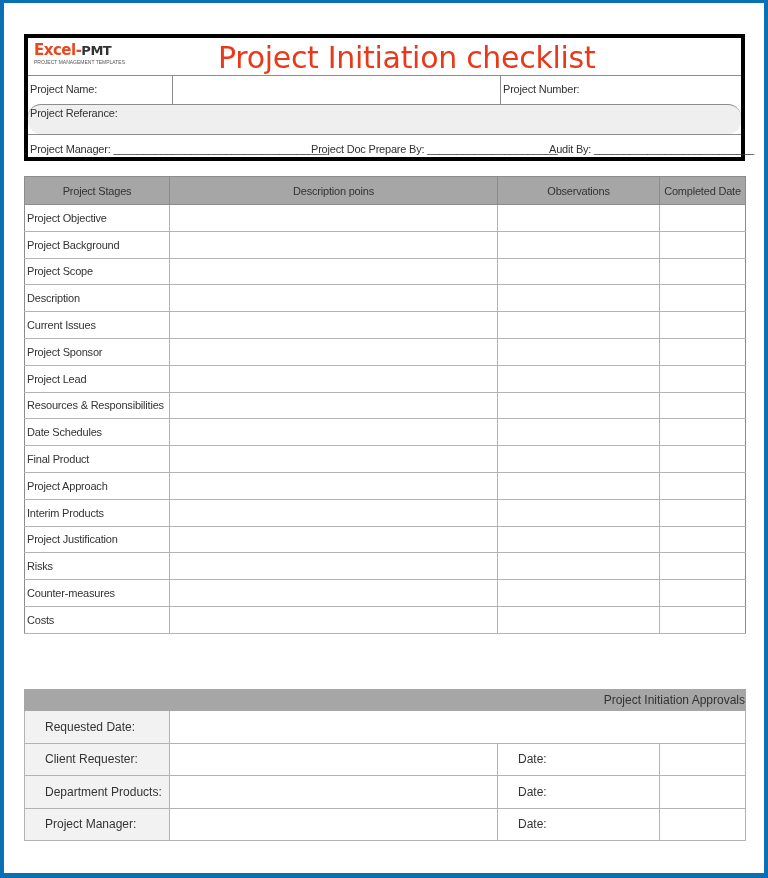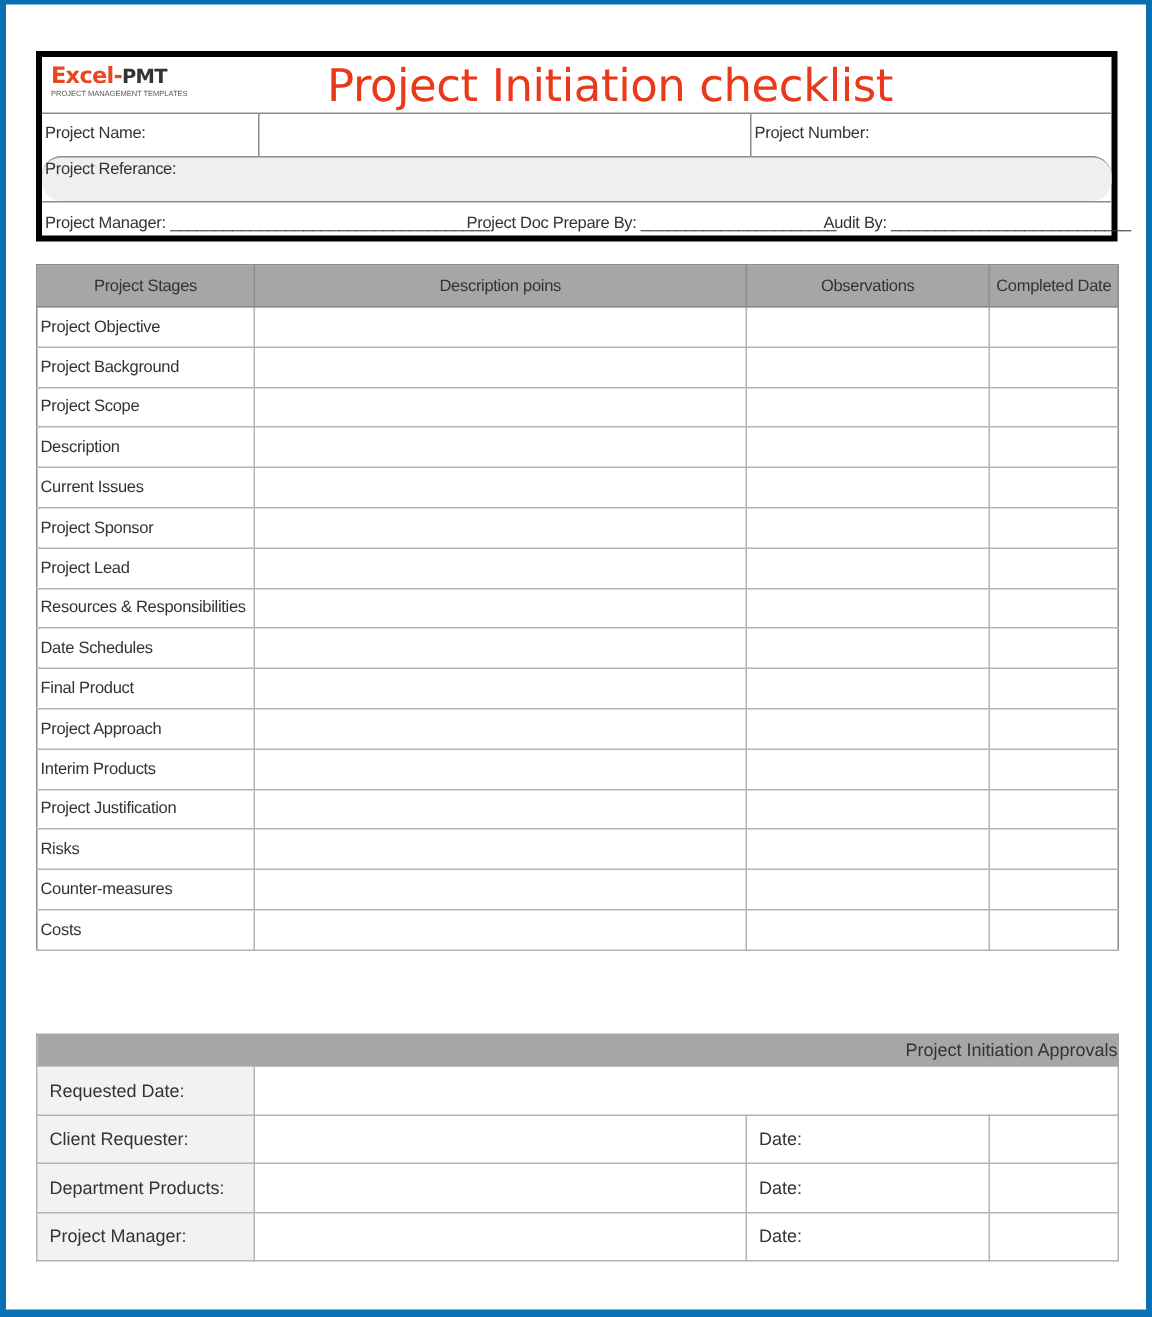--- a/index.html
+++ b/index.html
@@ -54,21 +54,21 @@
   }
   .main td:first-child { border-left-color: #8c8c8c; }
   .main td:last-child { border-right-color: #8c8c8c; }
   
   .appr { position: absolute; left: 24px; top: 689px; width: 721px; }
   .appr .sec {
     background: #a6a6a6; height: 21px; font-size: 12px; padding-left: 17px;
     color: #333; text-align: right; border: 1px solid #a6a6a6; font-weight: normal;
   }
   .appr td {
-    height: 32.5px; border: 1px solid #b3b3b3; font-size: 12px; padding-left: 8px; color: #333;
+    height: 32.5px; border: 1px solid #b3b3b3; font-size: 12px; padding-left: 20px; color: #333;
   }
   .appr td.lab { background: #f2f2f2; }
 </style>
 </head>
 <body>
 
 <div class="frame"></div>
 
 <div class="hdr">
   <div class="logo">

